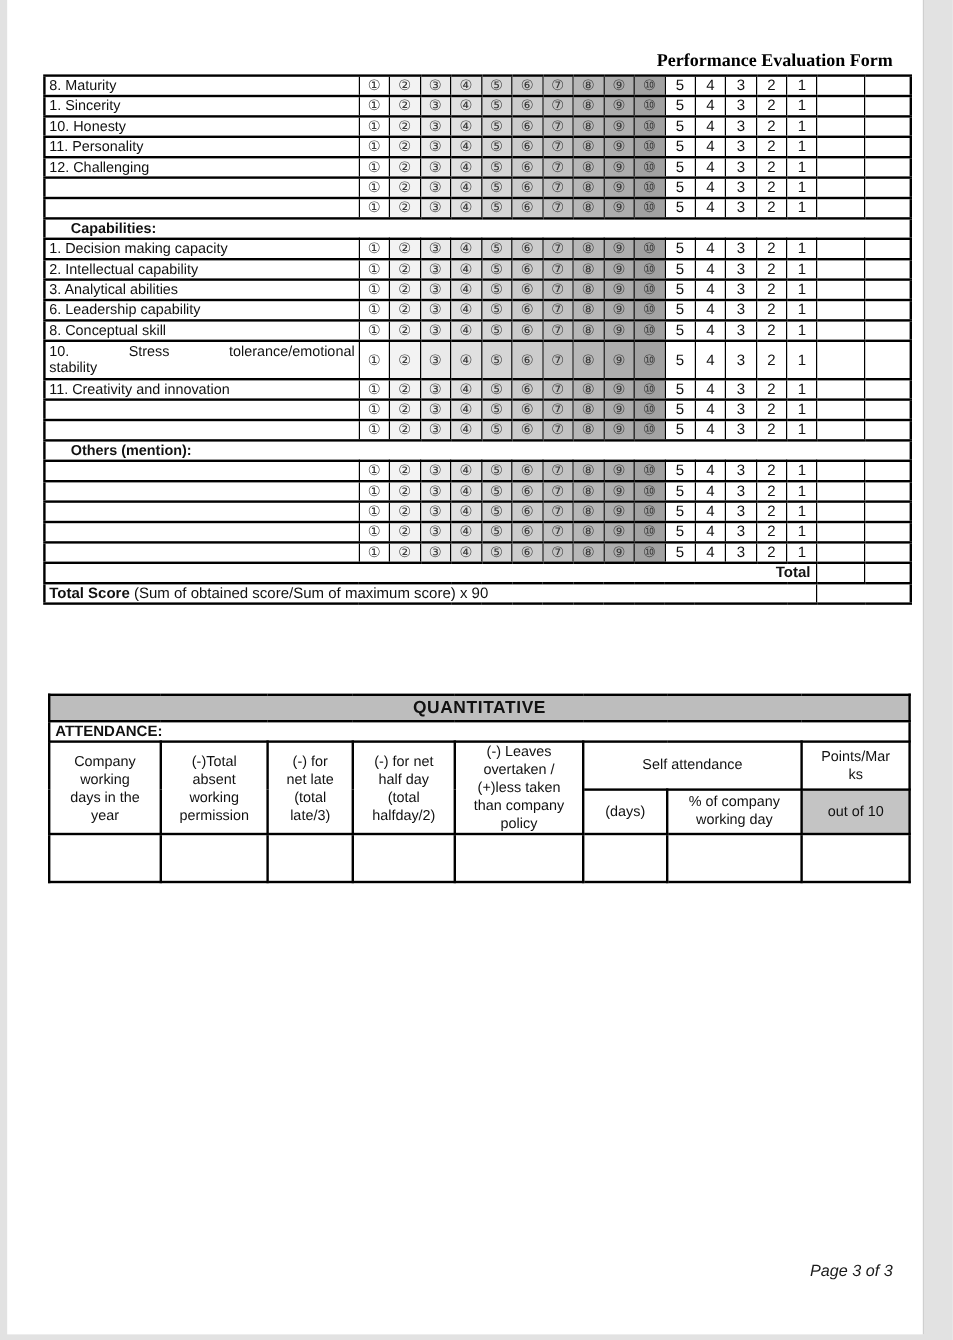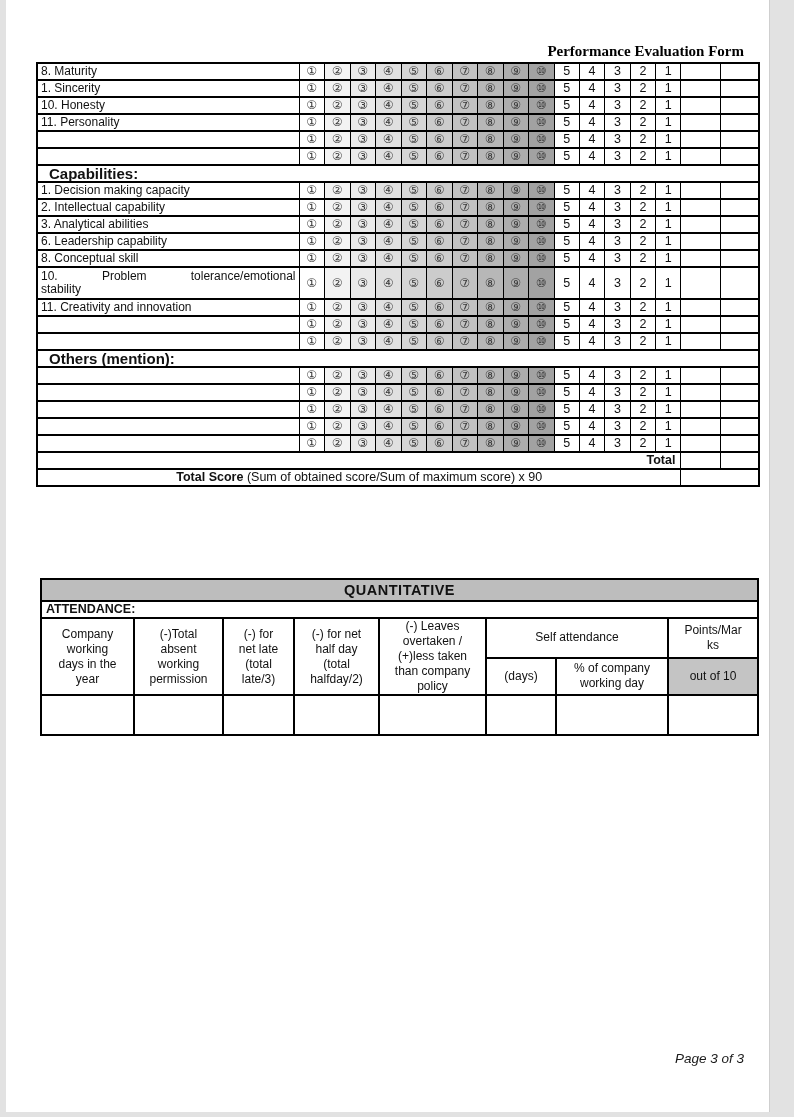--- a/index.html
+++ b/index.html
@@ -36,23 +36,23 @@
     overflow:hidden;
   }
   #eval-table tr { height:16px; }
   #eval-table td.label { text-align:left; padding:0 3px; }
   #eval-table td.circle {
     text-align:center;
     font-family:"DejaVu Sans", sans-serif;
     font-size:12px; color:#3a3a3a;
   }
   #eval-table td.score { text-align:center; font-size:12.5px; }
-  #eval-table td.section { font-weight:bold; font-size:15px; padding:0 11px; }
+  #eval-table td.section { font-weight:bold; font-size:12px; padding:0 21px; }
   #eval-table td.total-cell { font-weight:bold; font-size:12.5px; text-align:right; padding:0 5px; }
-  #eval-table td.total-score { font-size:12.5px; padding:0 3px;text-align:center; }
+  #eval-table td.total-score { font-size:12.5px; padding:0 3px; }
   #eval-table td.total-score b { font-weight:bold; }
   .jline { display:flex; justify-content:space-between; line-height:13px; padding-top:2px; }
   .jline2 { line-height:13px; padding-bottom:2px; }
   
   #quant-table {
     position:absolute; left:34px; top:578px; width:717px;
     border-collapse:collapse; table-layout:fixed;
     border:2px solid #000;
   }
   #quant-table td {
@@ -181,20 +181,40 @@
           <td class="circle" style="background: rgb(162, 162, 162);">⑩</td>
           <td class="score">5</td>
           <td class="score">4</td>
           <td class="score">3</td>
           <td class="score">2</td>
           <td class="score">1</td>
           <td class="fill"></td>
           <td class="fill"></td>
         </tr>
         <tr>
+          <td class="label">12. Challenging</td>
+          <td class="circle" style="background: rgb(255, 255, 255);">①</td>
+          <td class="circle" style="background: rgb(243, 243, 243);">②</td>
+          <td class="circle" style="background: rgb(234, 234, 234);">③</td>
+          <td class="circle" style="background: rgb(224, 224, 224);">④</td>
+          <td class="circle" style="background: rgb(214, 214, 214);">⑤</td>
+          <td class="circle" style="background: rgb(204, 204, 204);">⑥</td>
+          <td class="circle" style="background: rgb(194, 194, 194);">⑦</td>
+          <td class="circle" style="background: rgb(183, 183, 183);">⑧</td>
+          <td class="circle" style="background: rgb(173, 173, 173);">⑨</td>
+          <td class="circle" style="background: rgb(162, 162, 162);">⑩</td>
+          <td class="score">5</td>
+          <td class="score">4</td>
+          <td class="score">3</td>
+          <td class="score">2</td>
+          <td class="score">1</td>
+          <td class="fill"></td>
+          <td class="fill"></td>
+        </tr>
+        <tr>
           <td class="label"></td>
           <td class="circle" style="background: rgb(255, 255, 255);">①</td>
           <td class="circle" style="background: rgb(243, 243, 243);">②</td>
           <td class="circle" style="background: rgb(234, 234, 234);">③</td>
           <td class="circle" style="background: rgb(224, 224, 224);">④</td>
           <td class="circle" style="background: rgb(214, 214, 214);">⑤</td>
           <td class="circle" style="background: rgb(204, 204, 204);">⑥</td>
           <td class="circle" style="background: rgb(194, 194, 194);">⑦</td>
           <td class="circle" style="background: rgb(183, 183, 183);">⑧</td>
           <td class="circle" style="background: rgb(173, 173, 173);">⑨</td>
@@ -327,21 +347,21 @@
           <td class="score">3</td>
           <td class="score">2</td>
           <td class="score">1</td>
           <td class="fill"></td>
           <td class="fill"></td>
         </tr>
         <tr>
           <td class="label">
             <div class="jline">
               <span>10.</span>
-              <span>Problem</span>
+              <span>Stress</span>
               <span>tolerance/emotional</span>
             </div>
             <div class="jline2">stability</div>
           </td>
           <td class="circle" style="background: rgb(255, 255, 255);">①</td>
           <td class="circle" style="background: rgb(243, 243, 243);">②</td>
           <td class="circle" style="background: rgb(234, 234, 234);">③</td>
           <td class="circle" style="background: rgb(224, 224, 224);">④</td>
           <td class="circle" style="background: rgb(214, 214, 214);">⑤</td>
           <td class="circle" style="background: rgb(204, 204, 204);">⑥</td>

